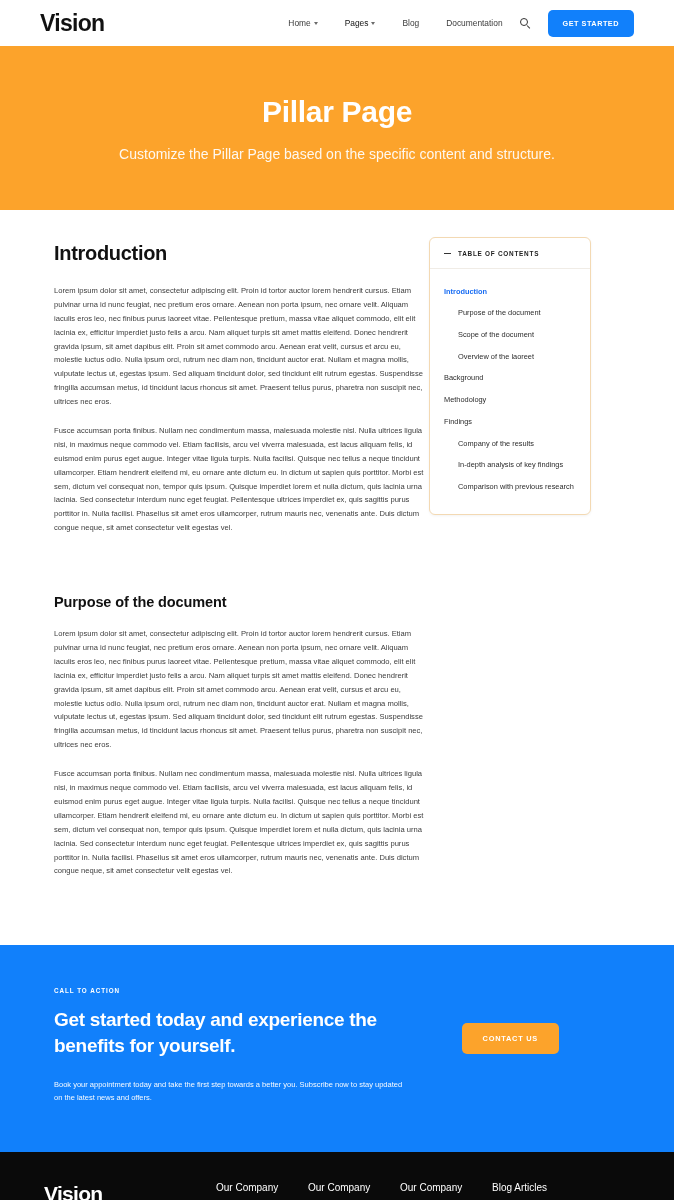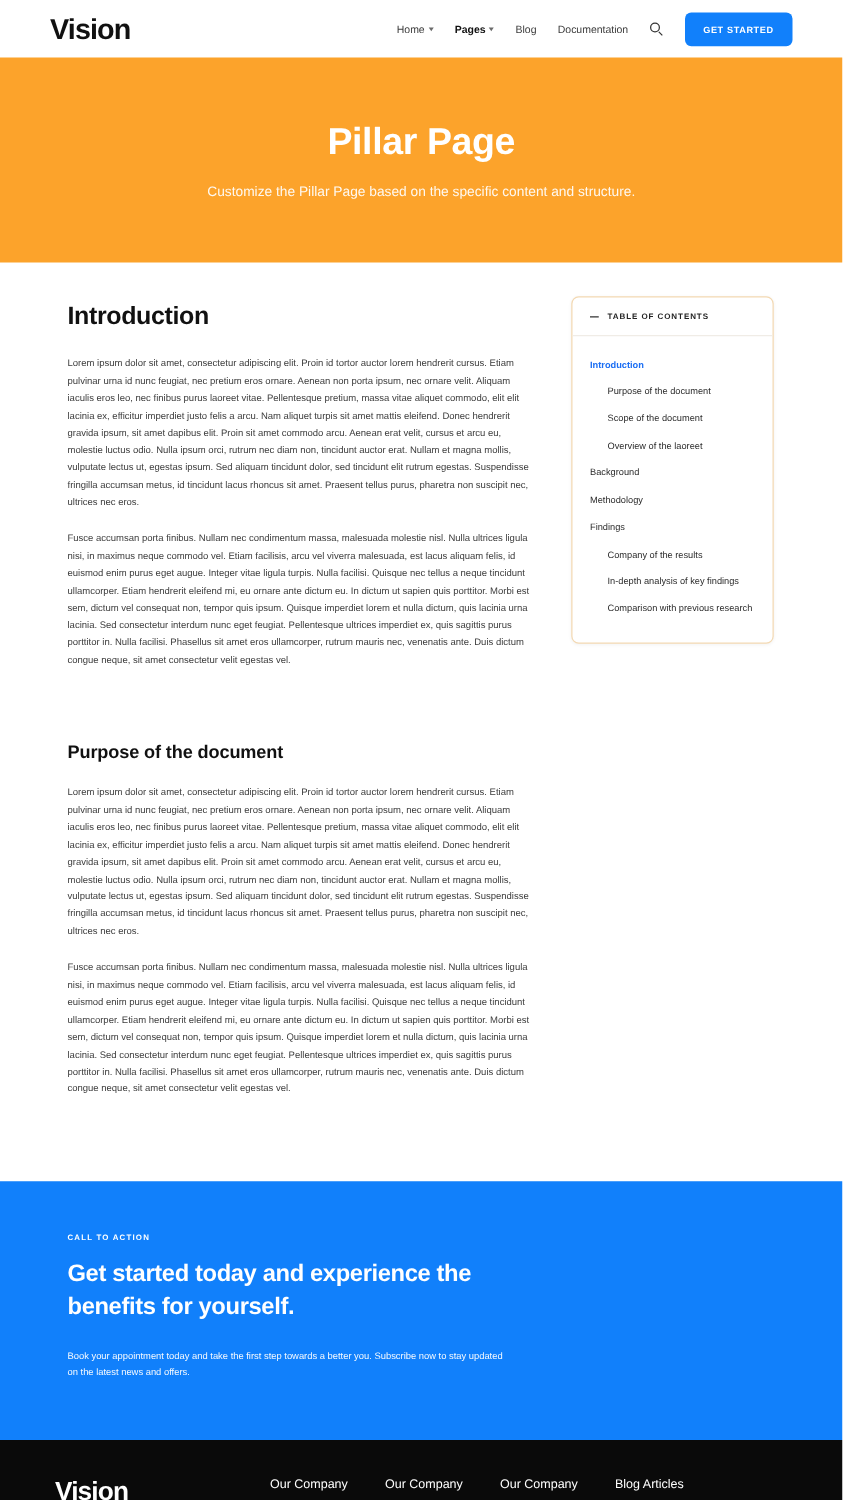--- a/index.html
+++ b/index.html
@@ -33,22 +33,23 @@
     gap:17px;
   }
   .nav-link {
     font-size:8.4px;
     color:#3b3b3b;
     display:flex;
     align-items:center;
     gap:3px;
     white-space:nowrap;
     cursor:pointer;
-  }
-  .nav-link.active { font-weight:bold; color:#111;text-align:right; }
+    margin-left:10px;
+  }
+  .nav-link.active { font-weight:normal; color:#111;text-align:right; }
   .chev {
     width:0;height:0;
     border-left:2.6px solid transparent;
     border-right:2.6px solid transparent;
     border-top:3px solid #6b6b6b;
     margin-top:1px;
   }
   .search-icon { width:11px;height:11px;position:relative;cursor:pointer; }
   .search-icon .ring {
     position:absolute;top:0;left:0;
@@ -84,30 +85,29 @@
     text-align:center;
   }
   .hero h1 {
     font-size:30px;
     color:#fff;
     font-weight:bold;
     letter-spacing:-0.3px;
     margin-bottom:17px;
   }
   .hero p {
-    font-size:11px;
+    font-size:14px;
     color:#fff;
     opacity:0.93;
   }
 
   
   .main {
     display:flex;
     padding:32px 40px 0 54px;
-    gap:28px;
     align-items:flex-start;
   }
   .article { width:375px; flex:none; }
   .article h2 {
     font-size:20px;
     font-weight:bold;
     letter-spacing:-0.3px;
     color:#111;
     margin-bottom:19px;
   }
@@ -314,20 +314,23 @@
       </div>
     </div>
   </div>
 
   <div class="cta">
     <div class="cta-left">
       <div class="cta-eyebrow">CALL TO ACTION</div>
       <h2>Get started today and experience the benefits for yourself.</h2>
       <p>Book your appointment today and take the first step towards a better you. Subscribe now to stay updated on the latest news and offers.</p>
     </div>
+    <div class="cta-right">
+      <button class="btn-contact">CONTACT US</button>
+    </div>
   </div>
 
   <div class="footer">
     <div class="footer-top">
 
       <div class="f-brand">
         <div class="f-logo">Vision</div>
         <div class="f-address">Street address, City State 1234, Country</div>
 
       </div>

